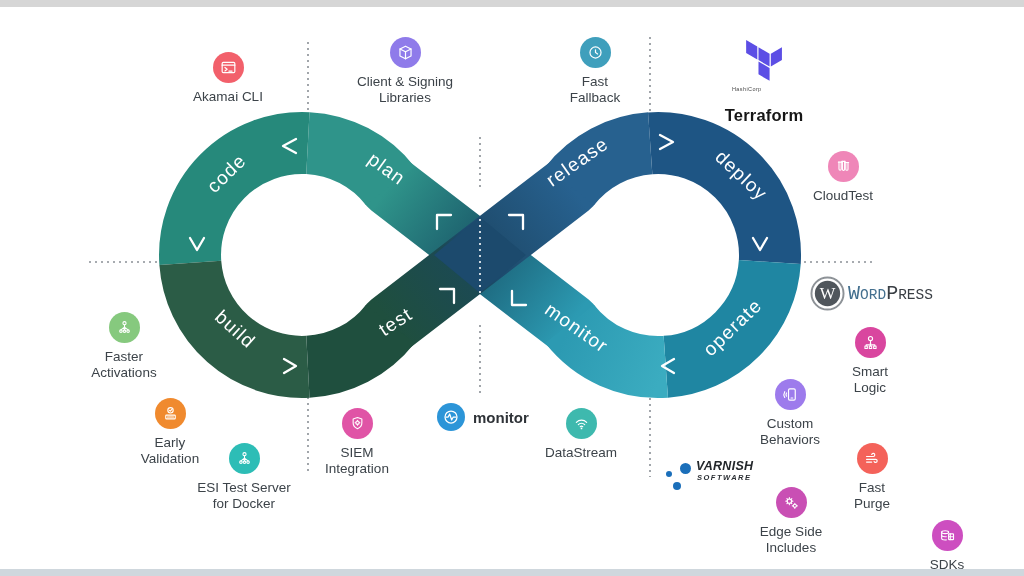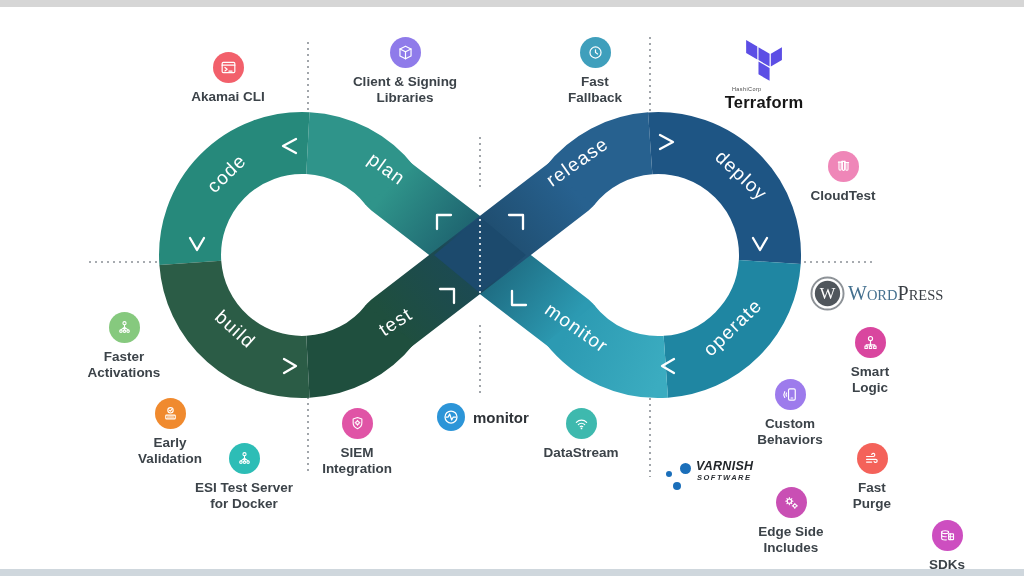--- a/index.html
+++ b/index.html
@@ -12,34 +12,34 @@
   .ribbon-label{fill:#ffffff;font-family:"Liberation Sans",sans-serif;
                 font-size:19px;letter-spacing:1.2px;}
   
   .badge{position:absolute;width:130px;display:flex;flex-direction:column;
          align-items:center;z-index:2;}
   .chip{width:31px;height:31px;border-radius:50%;display:flex;
         align-items:center;justify-content:center;flex:0 0 auto;}
   .chip svg{width:19px;height:19px;}
   .blabel{margin-top:6px;text-align:center;font-size:13.5px;line-height:1.22;
           color:#3c4349;}
-  .blabel span{display:block;font-weight:bold;}
+  .blabel span{display:block;}
   .badge-h{position:absolute;display:flex;align-items:center;gap:8px;z-index:2;}
   .badge-h .hlabel{font-size:15px;font-weight:700;color:#2f3338;}
   
   #terraform{position:absolute;left:718px;top:38px;width:92px;z-index:2;
              display:flex;flex-direction:column;align-items:center;}
   #terraform .tf-company{font-size:5.5px;color:#4a4a4a;letter-spacing:.4px;
              align-self:flex-start;margin:3px 0 0 14px;}
   #terraform .tf-name{font-size:16.5px;font-weight:700;color:#161616;
-             letter-spacing:.2px;margin-top:1px;}
+             letter-spacing:.2px;margin-top:14px;}
   
   #wordpress{position:absolute;left:810px;top:276px;z-index:2;display:flex;
              align-items:center;gap:3px;}
-  .wp-text{font-family:Liberation Serif, serif;color:#3a3f45;white-space:nowrap;}
+  .wp-text{font-family:Liberation Mono, monospace;color:#3a3f45;white-space:nowrap;}
   .wp-big{font-size:20px;}
   .wp-small{font-size:14.5px;}
   .wp-word{color:#44708f;}
   
   #varnish{position:absolute;left:660px;top:456px;width:120px;height:40px;z-index:2;}
   #varnish .v-dot{position:absolute;border-radius:50%;background:#1b6fba;}
   #varnish .v-name{position:absolute;left:36px;top:3px;font-size:12.5px;
       font-weight:700;font-style:italic;color:#23272b;letter-spacing:.3px;}
   #varnish .v-sub{position:absolute;left:37px;top:17px;font-size:7.5px;
       font-weight:700;font-style:italic;color:#2a2e33;letter-spacing:1.5px;}

